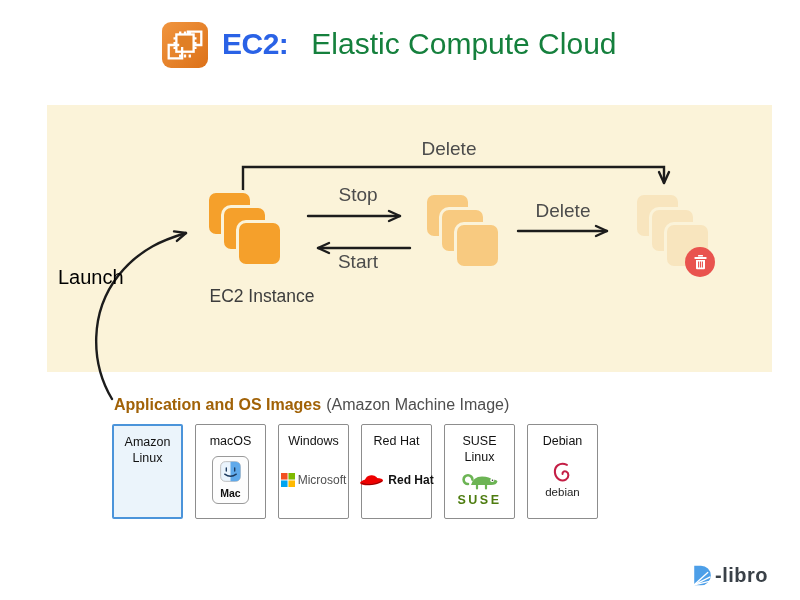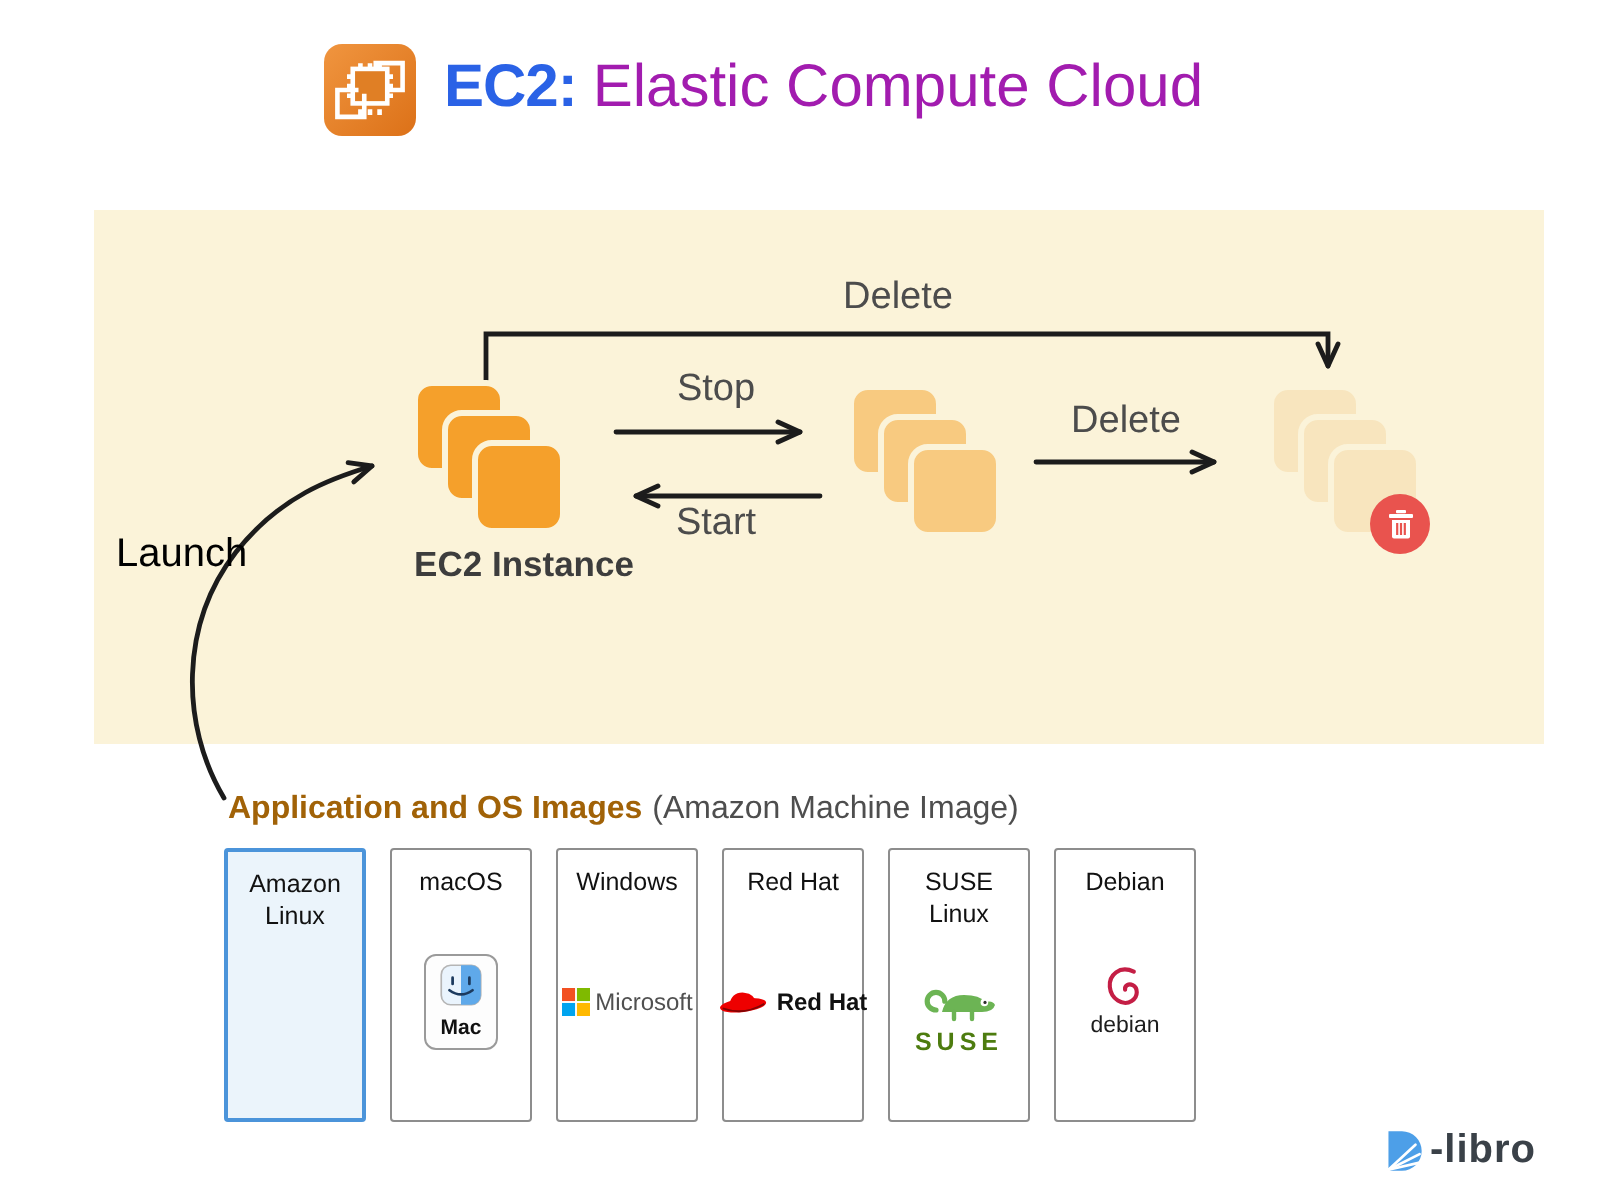--- a/index.html
+++ b/index.html
@@ -6,21 +6,21 @@
   body{width:800px;height:600px;position:relative;overflow:hidden;
        font-family:"Liberation Sans","DejaVu Sans",sans-serif;}
   .abs{position:absolute;}
 
   
   .hdr-icon{left:162px;top:22px;width:46px;height:46px;border-radius:9px;
             background:linear-gradient(135deg,#F0953F 0%,#DC7118 100%);
             display:flex;align-items:center;justify-content:center;}
   .title{left:222px;top:27px;font-size:30px;white-space:nowrap;}
   .title .b{font-weight:800;color:#2a62e6;letter-spacing:-0.5px;}
-  .title .r{font-weight:400;color:#a21caf;margin-left:8px;}
+  .title .r{font-weight:400;color:#15803d;margin-left:23px;}
 
   
   .panel{left:47px;top:105px;width:725px;height:267px;background:#FBF3D9;}
   svg.arrows{left:0;top:0;width:800px;height:600px;pointer-events:none;}
 
   .stack{width:77px;height:77px;}
   .sq{position:absolute;width:47px;height:47px;border-radius:10px;
       border:3px solid #FBF3D9;box-sizing:border-box;}
   .sq.p1{left:0;top:0;} .sq.p2{left:15px;top:15px;} .sq.p3{left:30px;top:30px;}
   .s-run .sq{background:#F5A02B;}
@@ -30,30 +30,30 @@
   .trash-badge{left:685px;top:247px;width:30px;height:30px;border-radius:50%;
                background:#E9534E;display:flex;align-items:center;justify-content:center;}
 
   .lbl{color:#4c4c4c;font-size:19px;}
   .lbl.center{text-align:center;width:100px;}
   .launch-lbl{left:58px;top:266px;font-size:20px;color:#000000;}
   .stop-lbl{left:308px;top:184px;}
   .start-lbl{left:308px;top:251px;}
   .del-top-lbl{left:399px;top:138px;}
   .del-mid-lbl{left:513px;top:200px;}
-  .inst-lbl{left:186px;top:272px;width:152px;text-align:center;
-            font-size:17.5px;font-weight:700;color:#3d3d3d;}
+  .inst-lbl{left:186px;top:286px;width:152px;text-align:center;
+            font-size:17.5px;font-weight:400;color:#3d3d3d;}
 
   
   .heading{left:114px;top:396px;font-size:16px;white-space:nowrap;}
   .heading .b{font-weight:800;color:#a16207;}
   .heading .n{font-weight:400;color:#4e4e4e;margin-left:5px;}
 
   .cards{left:112px;top:424px;display:flex;gap:12px;}
-  .card{width:71px;height:137px;box-sizing:border-box;background:#fff;
+  .card{width:71px;height:95px;box-sizing:border-box;background:#fff;
         border:1.5px solid #8d8d8d;border-radius:2px;display:flex;
         flex-direction:column;align-items:center;padding:9px 2px 8px 2px;}
   .card.selected{border:2px solid #4B94DA;background:#EBF4FB;}
   .card-label{font-size:12.5px;font-weight:500;color:#111;text-align:center;line-height:1.25;}
   .logo-area{flex:1;display:flex;flex-direction:column;align-items:center;justify-content:center;gap:2px;}
 
   .aws-text{font-weight:700;font-size:19px;color:#232f3e;letter-spacing:-0.5px;line-height:1;}
   .mac-box{width:37px;height:48px;border:1.5px solid #9a9a9a;border-radius:6px;background:#fdfdfd;
            display:flex;flex-direction:column;align-items:center;justify-content:center;gap:6px;box-sizing:border-box;}
   .mac-text{font-size:10.5px;font-weight:600;color:#111;line-height:1;}

